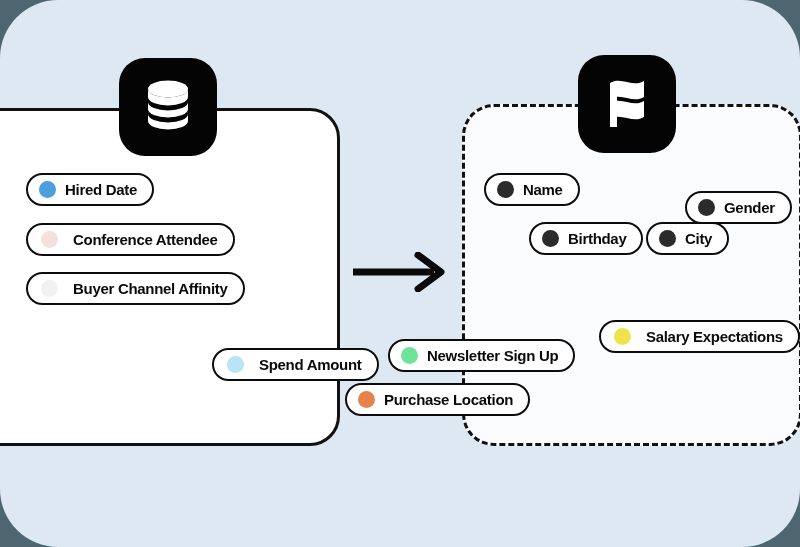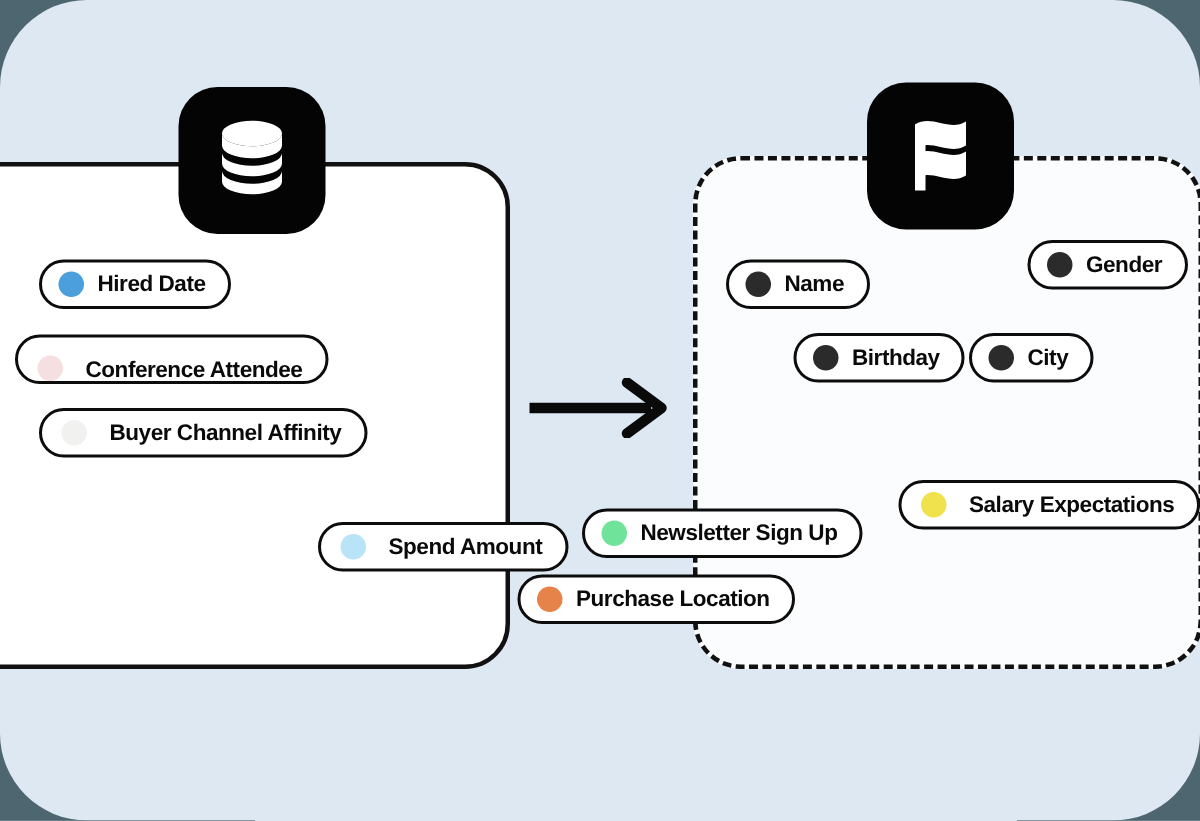--- a/index.html
+++ b/index.html
@@ -148,21 +148,21 @@
       <polyline points="66,3 89,20 66,37" fill="none" stroke="#0a0a0a" stroke-width="7" stroke-linecap="round" stroke-linejoin="round"></polyline>
     </svg>
   </div>
 
   <div class="pill" style="left:26px;top:173px;">
     <span class="dot" style="background:#4a9fdc;"></span>
     <span class="pill-label">Hired Date</span>
   </div>
 
 
-  <div class="pill wide-gap" style="left:10px;top:223px;align-items:flex-end;">
+  <div class="pill wide-gap" style="left:26px;top:223px;">
     <span class="dot" style="background:#f6dfe1;"></span>
     <span class="pill-label">Conference Attendee</span>
   </div>
 
   <div class="pill wide-gap" style="left:26px;top:272px;">
     <span class="dot" style="background:#f1f1ef;"></span>
     <span class="pill-label">Buyer Channel Affinity</span>
   </div>
 
 
@@ -175,21 +175,21 @@
     <span class="dot" style="background:#b9e3f6;"></span>
     <span class="pill-label">Spend Amount</span>
   </div>
 
   <div class="pill" style="left:484px;top:173px;text-align:right;">
     <span class="dot" style="background:#2b2b2b;"></span>
     <span class="pill-label">Name</span>
   </div>
 
 
-  <div class="pill" style="left:685px;top:160px;">
+  <div class="pill" style="left:685px;top:191px;">
     <span class="dot" style="background:#2b2b2b;"></span>
     <span class="pill-label">Gender</span>
   </div>
 
   <div class="pill" style="left:529px;top:222px;">
     <span class="dot" style="background:#2b2b2b;"></span>
     <span class="pill-label">Birthday</span>
   </div>
 
   <div class="pill" style="left:646px;top:222px;">

